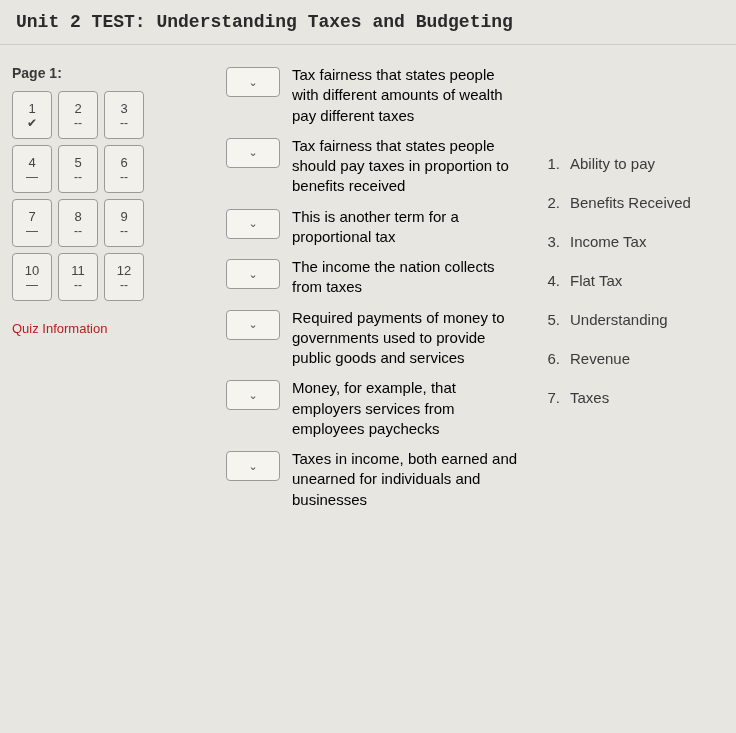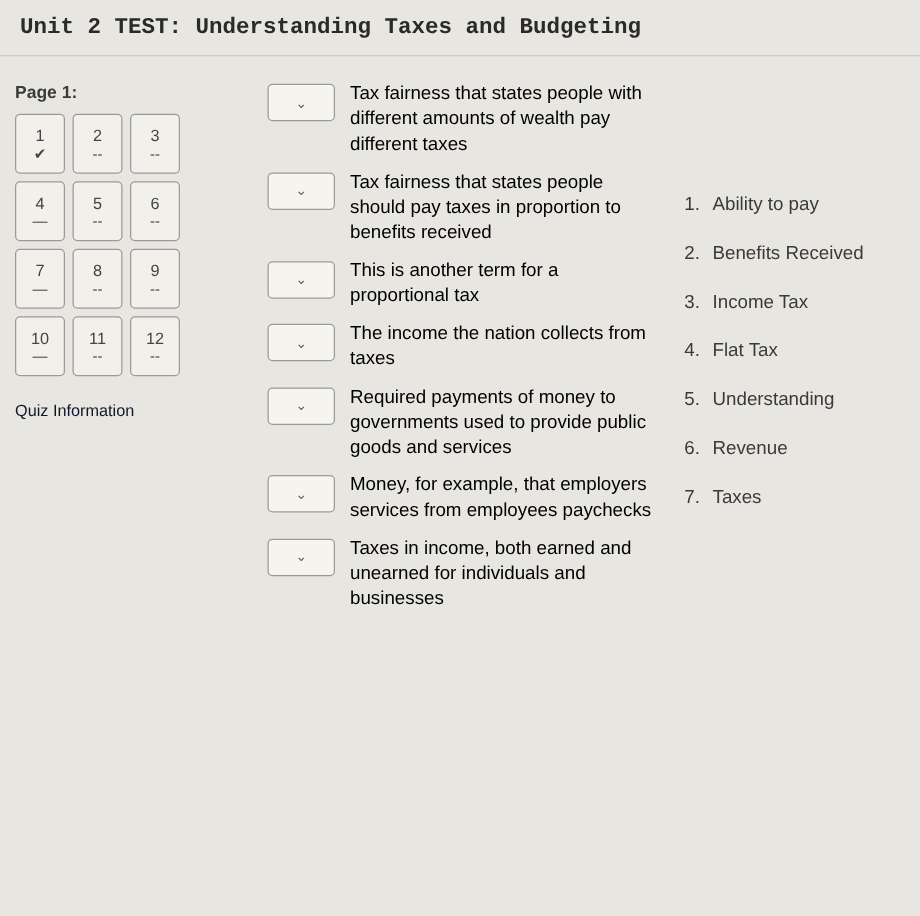--- a/index.html
+++ b/index.html
@@ -15,38 +15,38 @@
     padding: 12px 16px;
     font-size: 18px;
     font-weight: bold;
     color: #2a2a2a;
     border-bottom: 1px solid #ccc;
     font-family: Liberation Mono, monospace;
   }
   .content {
     display: flex;
     padding: 20px 12px 0 12px;
-    gap: 32px;
+    gap: 44px;
   }
   .left-col { width: 170px; flex-shrink:0; }
   .page-label { font-size: 14px; font-weight: bold; margin-bottom: 10px; }
   .nav-grid { display: flex; flex-wrap: wrap; gap: 6px; width: 150px; margin-bottom: 20px;}
   .nav-cell {
     width: 40px; height: 48px;
     border: 1px solid #9a9a9a;
     border-radius: 4px;
     background: #f2f0ea;
     display: flex; flex-direction: column;
     align-items: center; justify-content: center;
     font-size: 13px;
     color: #444;
   }
   .nav-cell .num { font-weight: 500; }
   .nav-cell .status { font-size: 12px; height:14px; line-height:14px;}
-  .quiz-info { font-size: 13px; color: #0f172a; cursor:pointer;}
+  .quiz-info { font-size: 13px; color: #b91c1c; cursor:pointer;}
   .middle-col { flex: 1; display:flex; gap: 20px; }
   .matching { flex:1; }
   .match-row { display:flex; align-items:flex-start; gap: 12px; margin-bottom: 10px;}
   .dropdown {
     width: 54px; height: 30px;
     border: 1px solid #9a9a9a;
     border-radius: 4px;
     background: #f6f4ee;
     display:flex; align-items:center; justify-content:center;
     flex-shrink:0;

